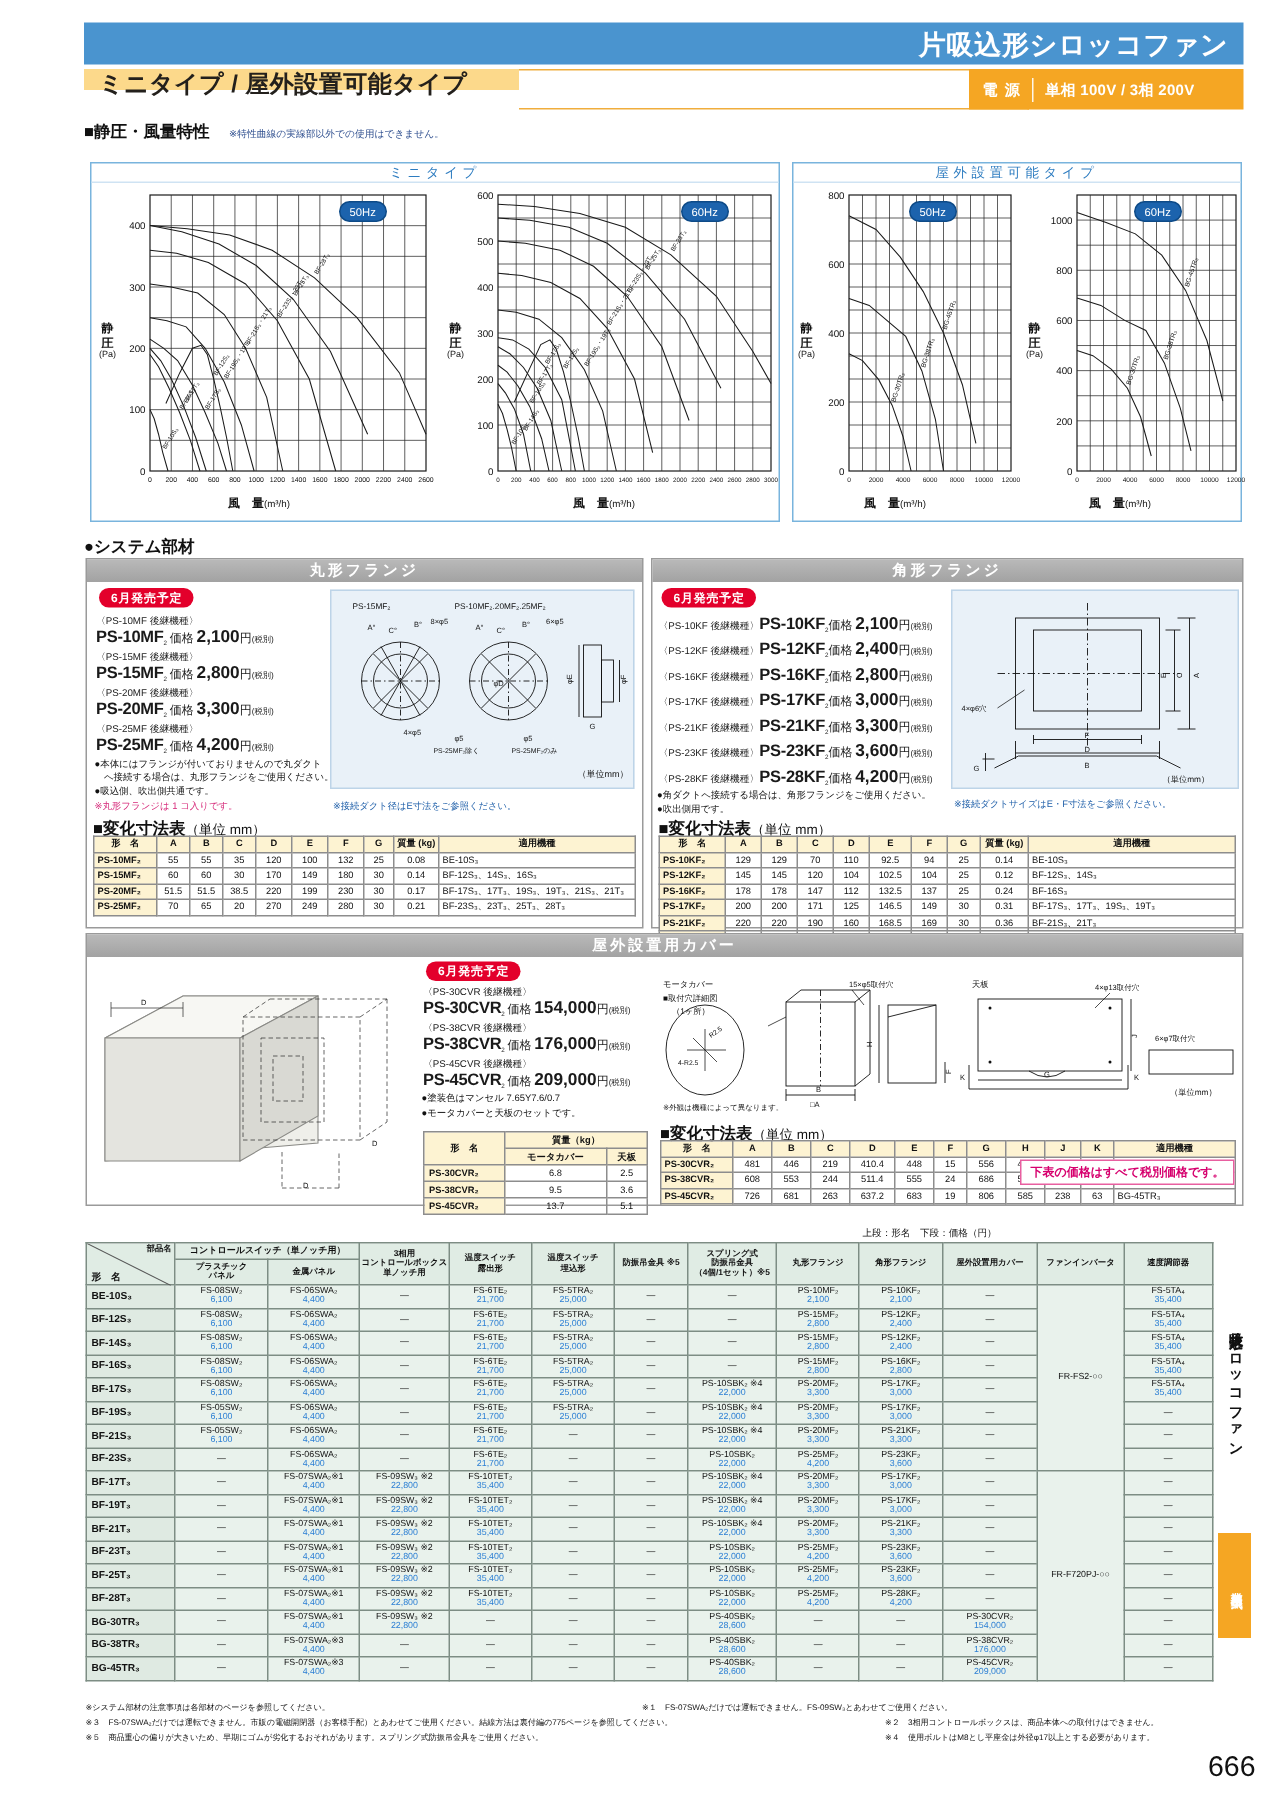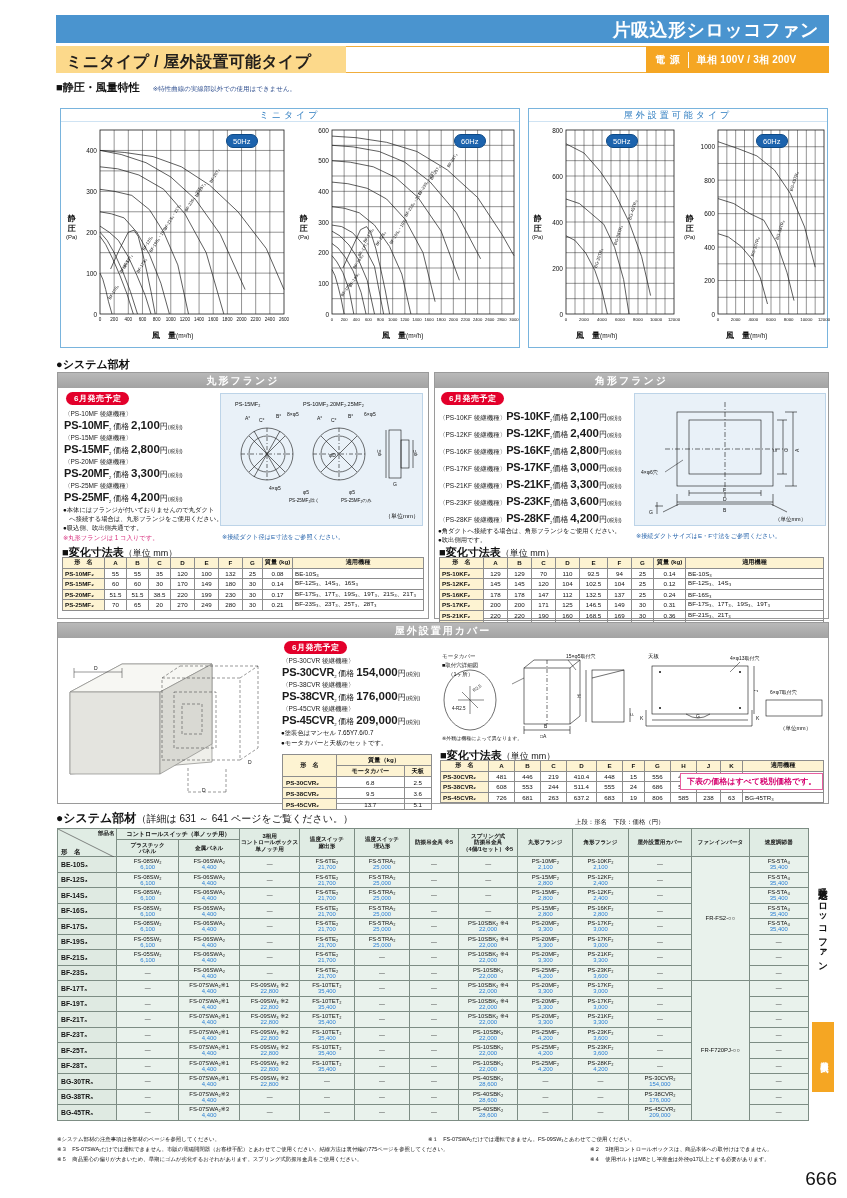--- a/index.html
+++ b/index.html
@@ -17,23 +17,23 @@
   .hdr-blue {
     position: absolute; left: 56px; top: 15px; width: 773px; height: 28px;
     background: #4a94cf;
   }
   .hdr-blue .t {
     position: absolute; right: 10px; top: 3px;
     font-size: 18px; font-weight: bold; color: #ffffff; letter-spacing: 0.5px;
   }
   .hdr-band { position: absolute; left: 56px; top: 46px; width: 773px; height: 27px; }
   .hdr-yellow {
-    position: absolute; left: 0; top: 0; width: 290px; height: 27px;
+    position: absolute; left: 0; top: 0; width: 290px; height: 14px;
     background: #fcd98b;
-    display: flex; align-items: flex-end; padding-left: 10px;
+    display: flex; align-items: flex-start; padding-left: 10px;
   }
   .hdr-yellow span { font-size: 16px; font-weight: bold; color: #23201c; letter-spacing: 0.3px;}
   .hdr-mid {
     position: absolute; left: 290px; top: 0; width: 340px; height: 27px;
     border: 1px solid #f0ad3c; border-left: none; background: #fff;
   }
   .hdr-orange {
     position: absolute; right: 0; top: 0; width: 183px; height: 27px;
     background: #f5a623; display: flex; align-items: center; color: #fff;
     font-size: 10px; font-weight: bold;
@@ -988,23 +988,20 @@
           <td>19</td>
           <td>806</td>
           <td>585</td>
           <td>238</td>
           <td>63</td>
           <td class="ap">BG-45TR₃</td>
         </tr>
       </tbody>
     </table>
 
-  <div class="sec-h" style="left:56px; top:810px; font-size:12px;">
-    <span>●システム部材</span><span class="sub" style="font-size:10px;font-weight:normal;">（詳細は 631 ～ 641 ページをご覧ください。）</span>
-  </div>
   <div class="legend-note" style="left:575px; top:818px;">上段：形名　下段：価格（円）</div>
   <div class="pink-box" style="left:680px; top:773px;">下表の価格はすべて税別価格です。</div>
 
   <table class="matrix" id="matrix" style="left:57px; top:828px; width:752px;">
       <colgroup>
         <col style="width:56px">
         <col style="width:58px">
         <col style="width:58px">
         <col style="width:56px">
         <col style="width:52px">

